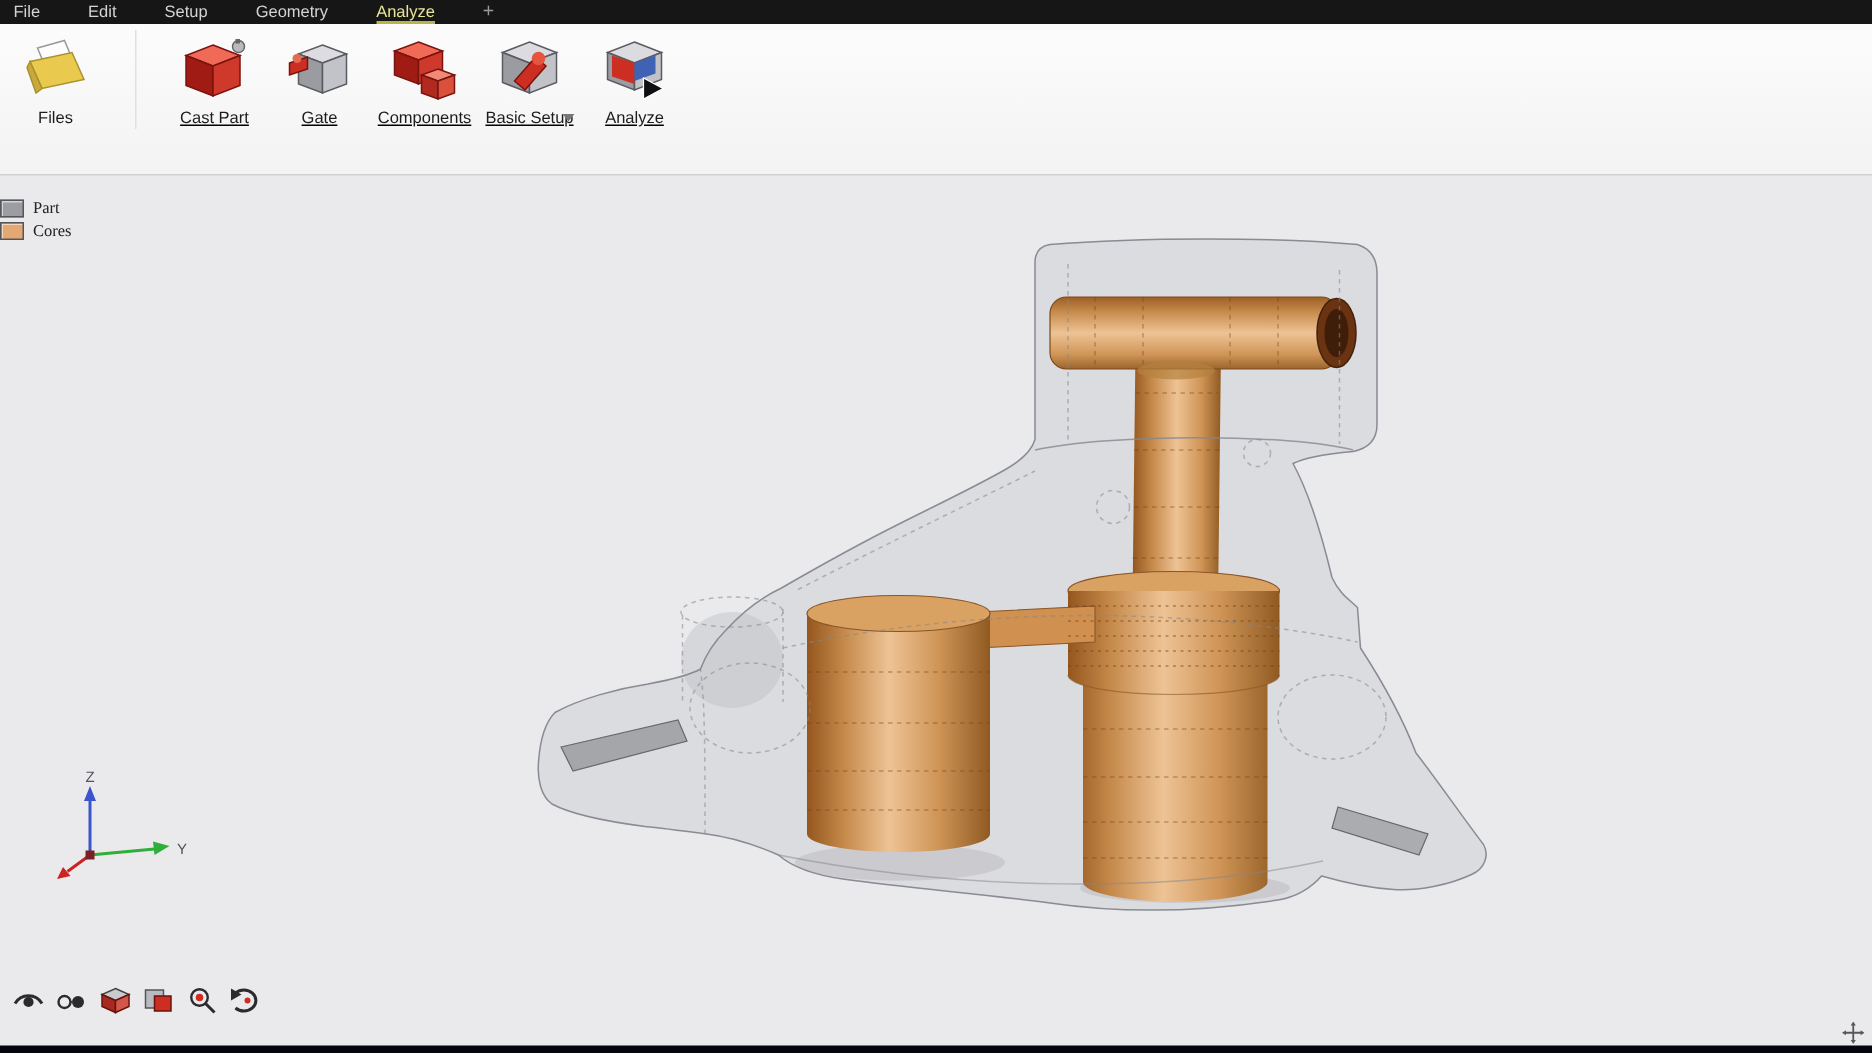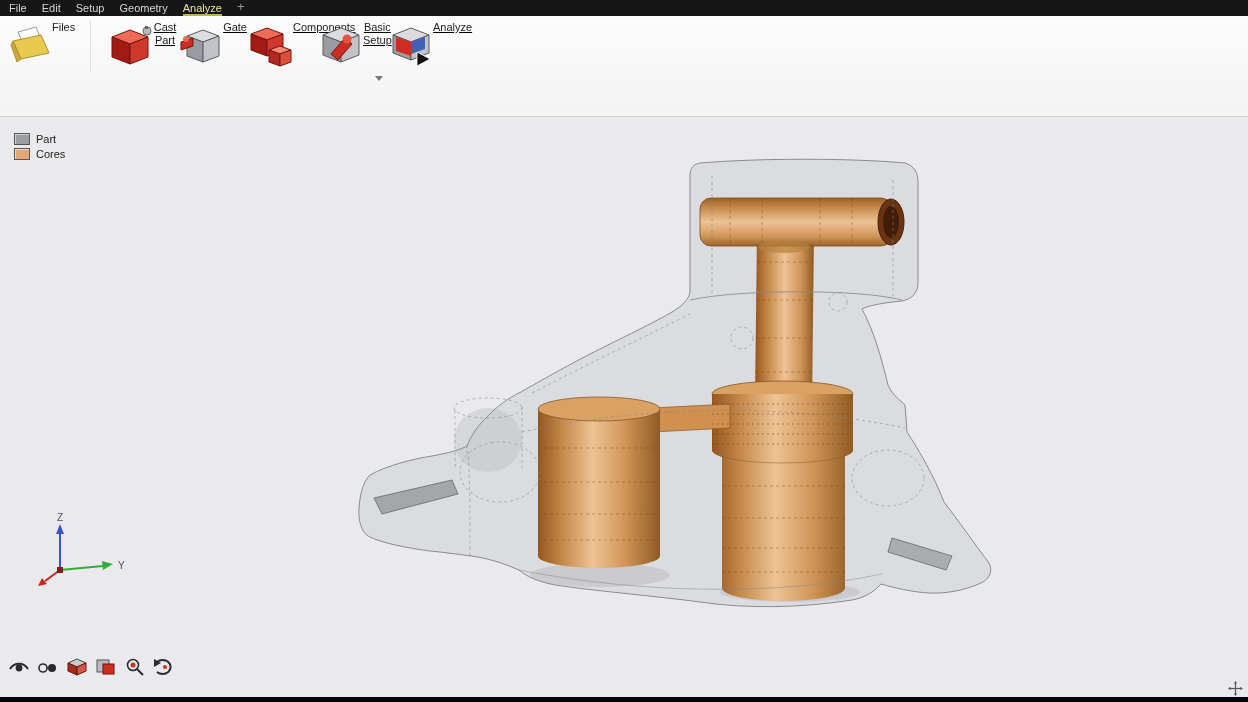--- a/index.html
+++ b/index.html
@@ -1,38 +1,38 @@
 <!DOCTYPE html>
 <html><head>
 <meta charset="utf-8">
 <style>
   html,body{margin:0;padding:0;background:#d0d0d2;}
   .app{position:relative;width:1248px;height:702px;background:#eaeaec;overflow:hidden;
        font-family:"Liberation Sans",sans-serif;-webkit-font-smoothing:antialiased;}
   
   .menubar{position:absolute;top:0;left:0;right:0;height:16px;background:#161616;
-           display:flex;align-items:center;gap:15px;padding:0 9px;z-index:6;}
+           display:flex;align-items:center;gap:32px;padding:0 9px;z-index:6;}
   .mi{color:#d4d4d4;font-size:11px;line-height:16px;height:16px;cursor:default;}
   .mi.active{color:#e9e49a;border-bottom:2px solid #b9b34f;box-sizing:border-box;}
   .mi.add{color:#9a9a9a;font-size:13px;line-height:14px;}
   
   .ribbon{position:absolute;top:16px;left:0;right:0;height:101px;
           background:linear-gradient(#fcfcfc,#f3f3f4);border-bottom:1px solid #d2d2d4;
           display:flex;align-items:flex-start;padding:4px 0 0 8px;z-index:5;box-sizing:border-box;}
   .rgroup{display:flex;align-items:flex-start;}
   .rgroup.g2{margin-left:16px;padding-left:18px;border-left:1px solid #e0e0e2;}
-  .rbtn{display:flex;width:58px;margin-right:8px;
+  .rbtn{display:flex;flex-direction:column;align-items:center;width:58px;margin-right:8px;
         cursor:pointer;position:relative;}
   .rgroup.g2 .rbtn{width:68px;margin-right:2px;text-decoration:underline;}
   .ricon{width:46px;height:52px;display:flex;align-items:center;justify-content:center;}
   .rlabel{font-size:11px;color:#1c1c1c;text-align:center;line-height:13px;margin-top:1px;}
   .dd{position:absolute;right:4px;top:56px;width:0;height:0;border-left:4px solid transparent;
       border-right:4px solid transparent;border-top:5px solid #777;}
   
-  .legend{position:absolute;left:14px;top:133px;z-index:4;}
+  .legend{position:absolute;left:0;top:133px;z-index:4;font-family:Liberation Serif, serif;}
   .lrow{display:flex;align-items:center;gap:6px;margin-bottom:3px;}
   .swatch{width:14px;height:10px;border:1px solid #55565a;display:inline-block;
           box-shadow:inset 1px 1px 0 rgba(255,255,255,.55);}
   .llabel{font-size:11px;color:#222;}
   
   .stage{position:absolute;inset:0;z-index:1;}
   .model{position:absolute;top:0;left:0;}
   .triad{position:absolute;left:5px;top:510px;z-index:4;}
   .statusicons{position:absolute;left:8px;top:657px;display:flex;gap:7px;z-index:4;}
   .sicon{width:22px;height:20px;display:flex;align-items:center;justify-content:center;cursor:pointer;}

